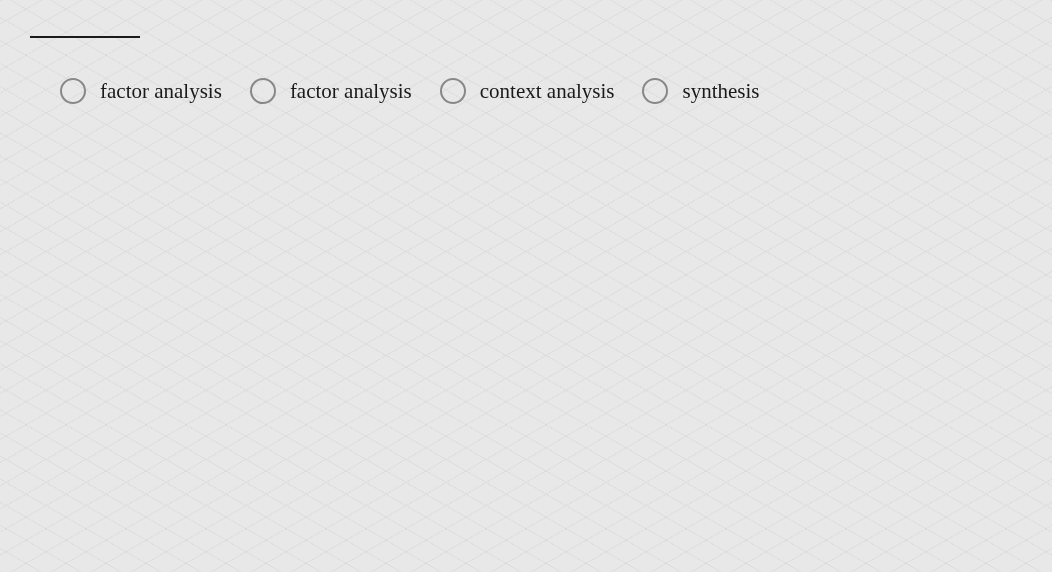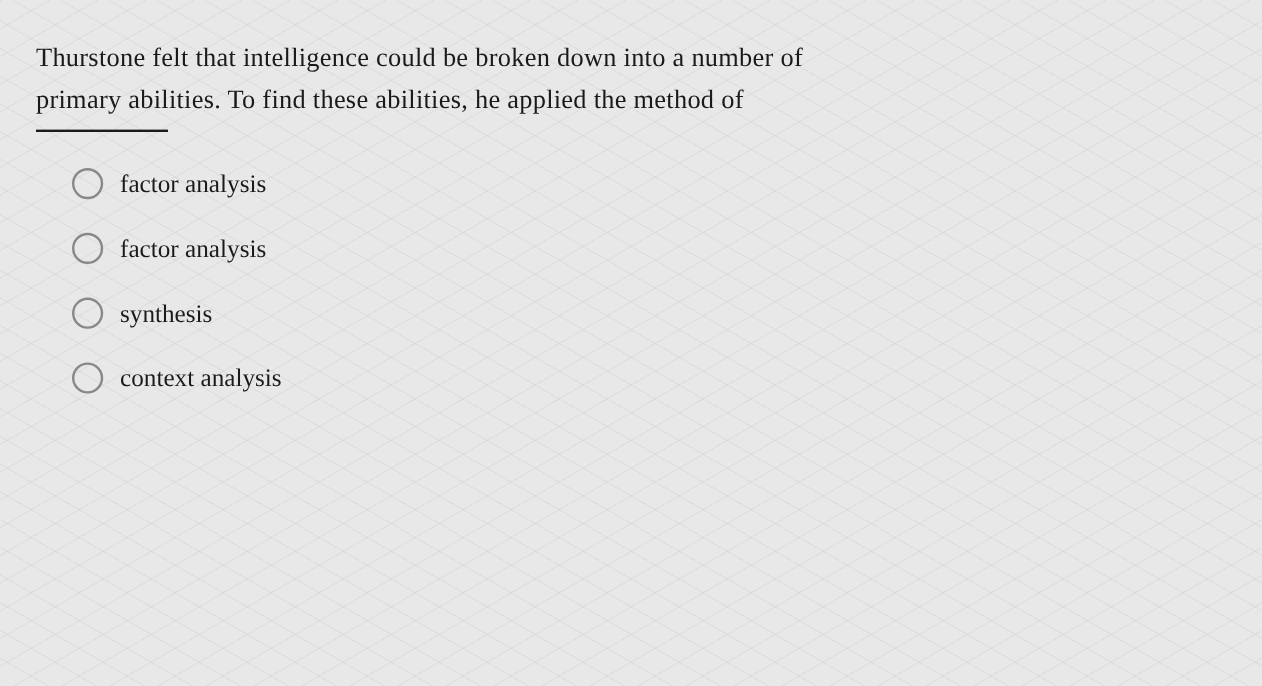--- a/index.html
+++ b/index.html
@@ -46,23 +46,23 @@
     .blank-line {
       width: 110px;
       height: 2px;
       background-color: #1a1a1a;
       margin-top: 6px;
       margin-bottom: 30px;
     }
 
     .options-container {
       display: flex;
-      flex-direction: column;
+      flex-direction: row;
       gap: 28px;
-      margin-top: 0;
+      margin-top: 10px;
       padding-left: 30px;
     }
 
     .option-item {
       display: flex;
       align-items: center;
       gap: 14px;
       cursor: pointer;
     }
 
@@ -82,38 +82,33 @@
       font-size: 21px;
       color: #1a1a1a;
       font-weight: 400;
       font-family: 'Georgia', serif;
     }
   </style>
 </head>
 <body>
 
 <div>
-  <div class="question-text">
-    <span>Thurstone felt that intelligence could be broken down into a number of</span>
-    <br>
-    <span>primary abilities. To find these abilities, he applied the method of</span>
-  </div>
   <div class="blank-line"></div>
 </div>
 
 <div class="options-container">
 <div class="option-item">
       <div class="radio-circle"></div>
       <span class="option-label">factor analysis</span>
     </div>
     <div class="option-item">
       <div class="radio-circle"></div>
       <span class="option-label">factor analysis</span>
     </div>
     <div class="option-item">
       <div class="radio-circle"></div>
-      <span class="option-label">synthesis</span>
+      <span class="option-label">context analysis</span>
     </div>
     <div class="option-item">
       <div class="radio-circle"></div>
-      <span class="option-label">context analysis</span>
+      <span class="option-label">synthesis</span>
     </div>
   </div>
 
 </body></html>

